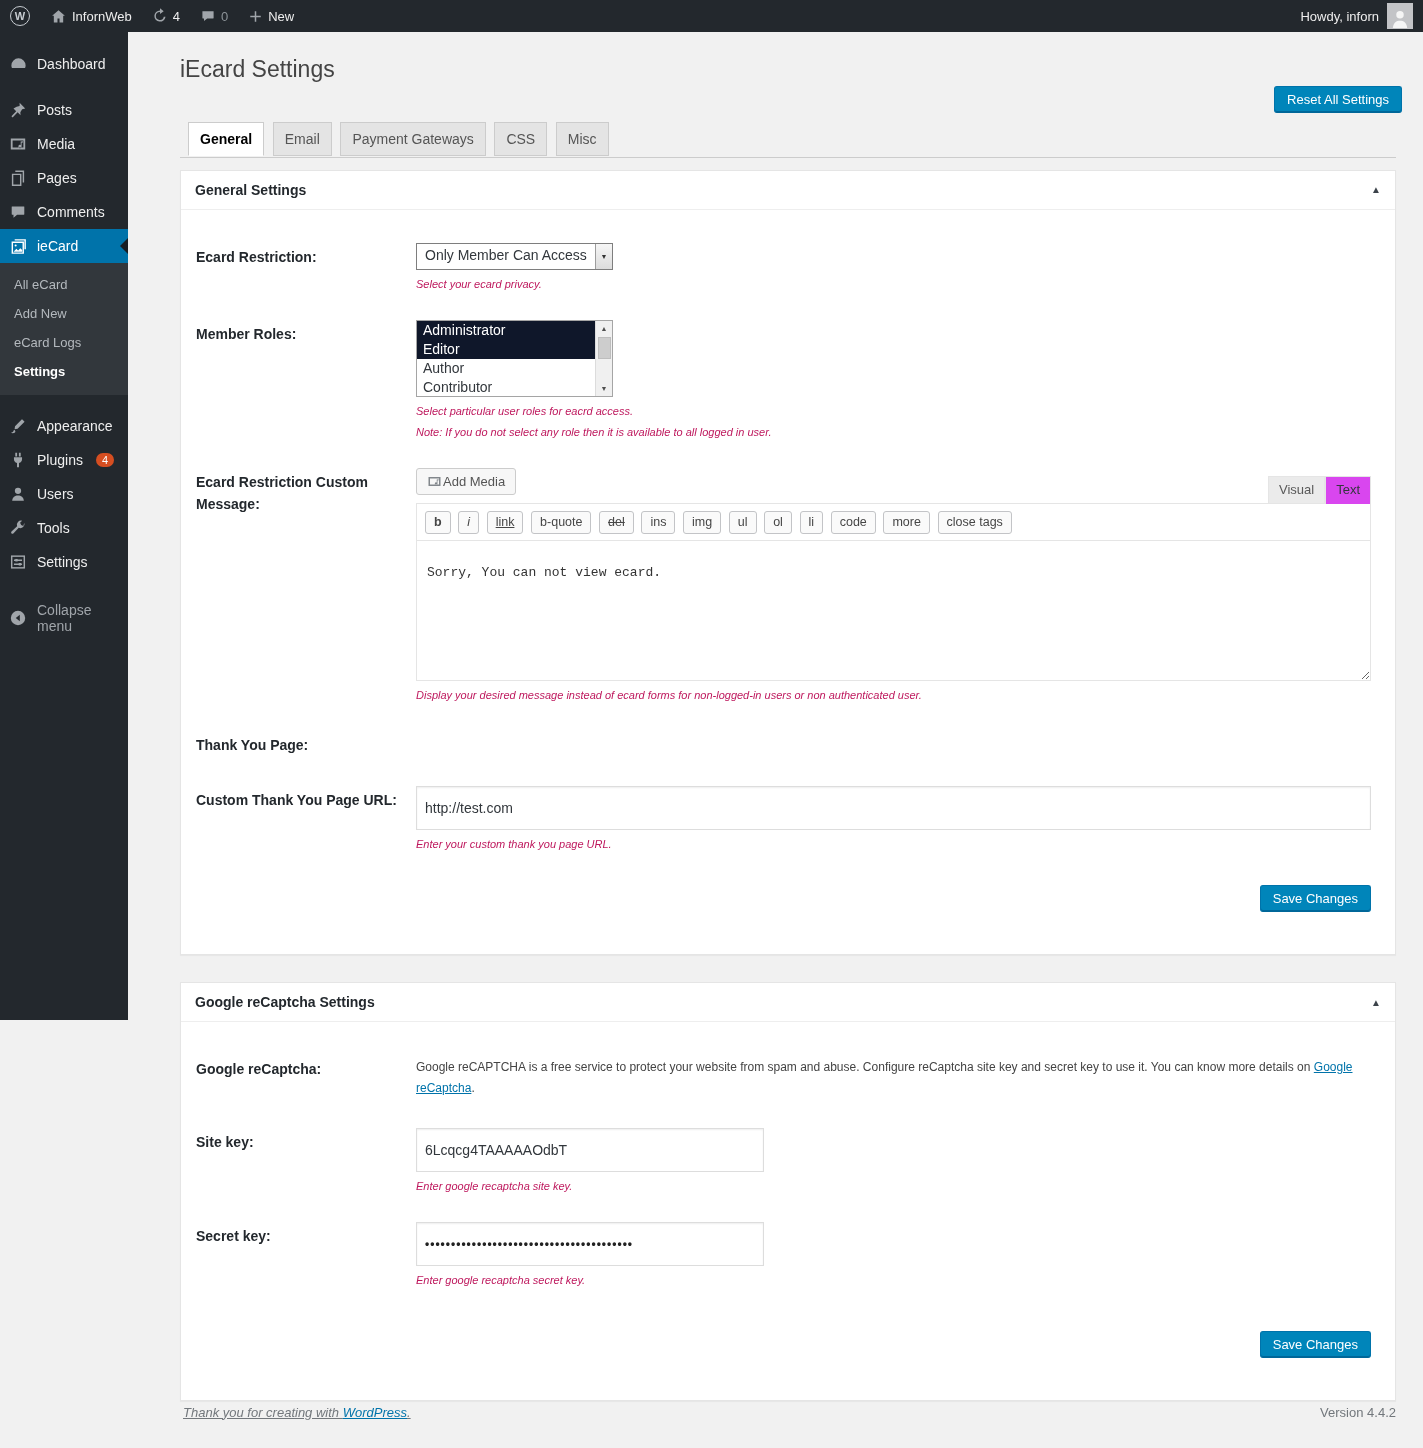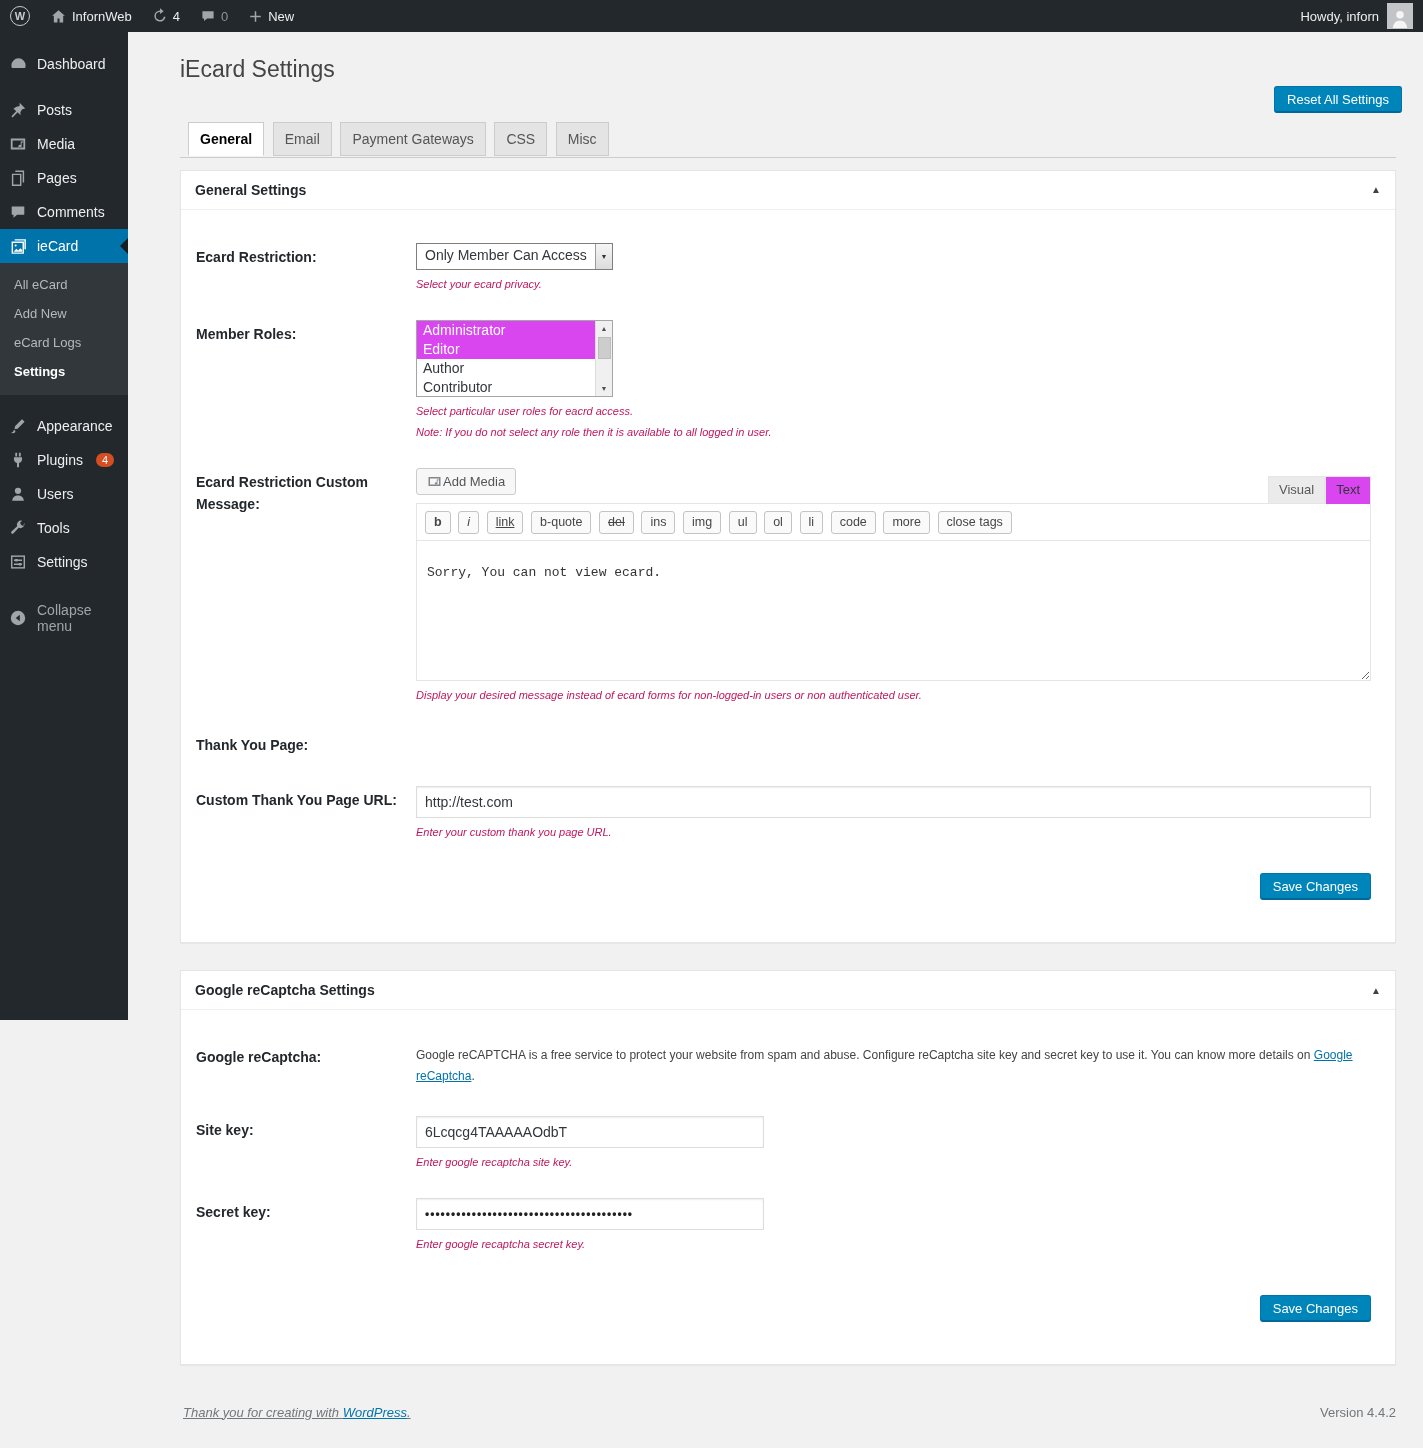--- a/index.html
+++ b/index.html
@@ -84,21 +84,21 @@
   .fake-select .sel-text { padding:3px 8px 0 8px; font-size:14px; color:#32373c; }
   .fake-select .sel-arrow { width:17px; border-left:1px solid #9d9d9d;
     background:linear-gradient(#f6f6f6,#dcdcdc); display:flex; align-items:center;
     justify-content:center; font-size:7px; color:#333; }
 
   
   .listbox { width:197px; height:77px; border:1px solid #a5a5a5; background:#fff;
     position:relative; overflow:hidden; }
   .listbox-inner { margin-right:17px; }
   .lb-option { font-size:14px; color:#32373c; padding:0 6px; line-height:19px; cursor:pointer; }
-  .lb-option.selected { background:#d946ef; color:#fff; }
+  .lb-option.selected { background:#0f172a; color:#fff; }
   .lb-scroll { position:absolute; right:0; top:0; width:17px; height:100%;
     background:#f0f0f0; border-left:1px solid #dcdcdc; display:flex; flex-direction:column; }
   .lb-arrow { height:15px; display:flex; align-items:center; justify-content:center;
     font-size:7px; color:#505050; background:#f0f0f0; cursor:pointer; }
   .lb-thumb { width:13px; margin:1px auto; height:22px; background:#cdcdcd;
     border:1px solid #bdbdbd; cursor:pointer; }
   .lb-track { flex:1; }
 
   
   .editor-wrap { width:100%; }
@@ -116,21 +116,21 @@
   .qt-toolbar { border:1px solid #e5e5e5; background:#fff; padding:7px 8px 6px; }
   .qt-btn { display:inline-block; border:1px solid #c3c4c7; background:#fafafa; color:#464646;
     border-radius:3px; padding:3px 8px 4px; font-size:12.5px; margin-right:4px; cursor:pointer;
     font-family:inherit; }
   .qt-b { font-weight:bold; } .qt-i { font-style:italic; }
   .qt-link { text-decoration:underline; } .qt-del { text-decoration:line-through; }
   .editor-textarea { display:block; width:100%; height:140px; border:1px solid #e5e5e5;
     border-top:none; padding:22px 10px 10px; font-family:"Liberation Mono", monospace;
     font-size:13px; color:#333; resize:vertical; outline:none; line-height:1.5; }
 
-  .text-input { border:1px solid #ddd; background:#fff; height:32px; padding:3px 8px;
+  .text-input { border:1px solid #ddd; background:#fff; height:44px; padding:3px 8px;
     font-size:14px; color:#32373c; font-family:inherit;
     box-shadow:inset 0 1px 2px rgba(0,0,0,.07); outline:none; }
   .full { width:100%; }
   .key-input { width:348px; }
   .dots { font-size:12px; letter-spacing:1px; font-weight:bold; color:#222; }
 
   .save-row { display:flex; justify-content:flex-end; padding:20px 24px 21px; }
 
   
   .desc-par { font-size:12px; color:#444; line-height:1.7; padding-top:2px; }

